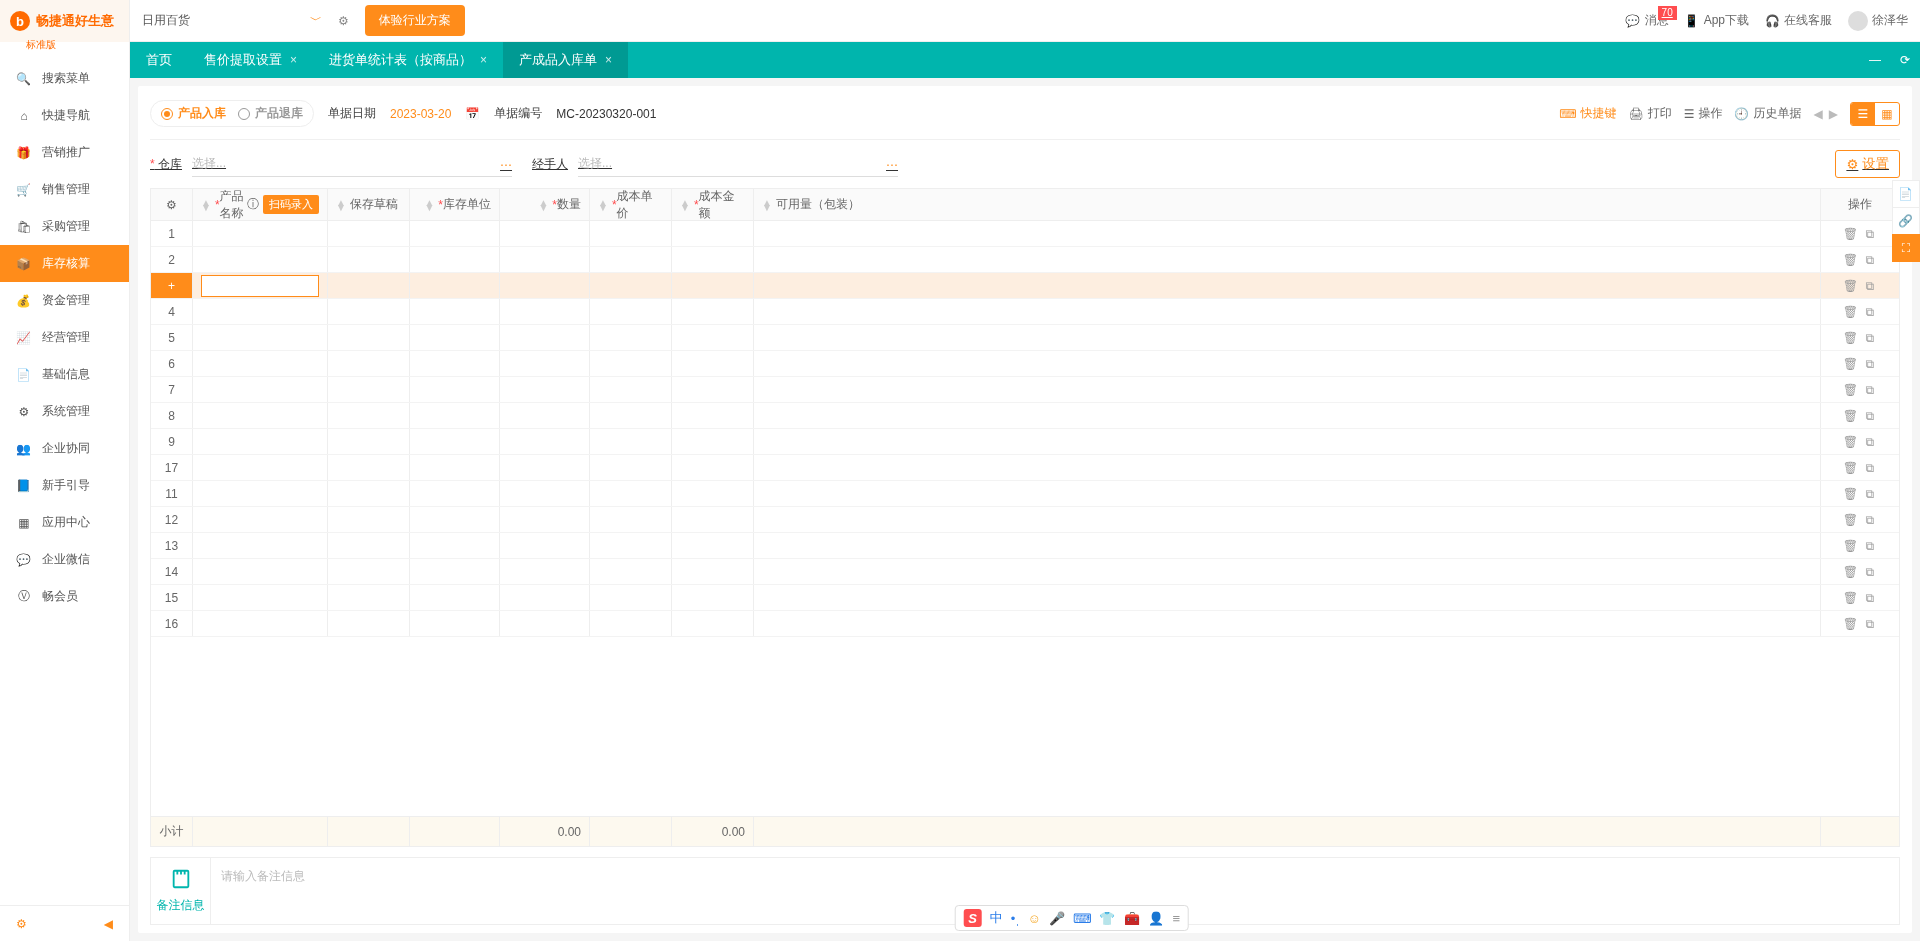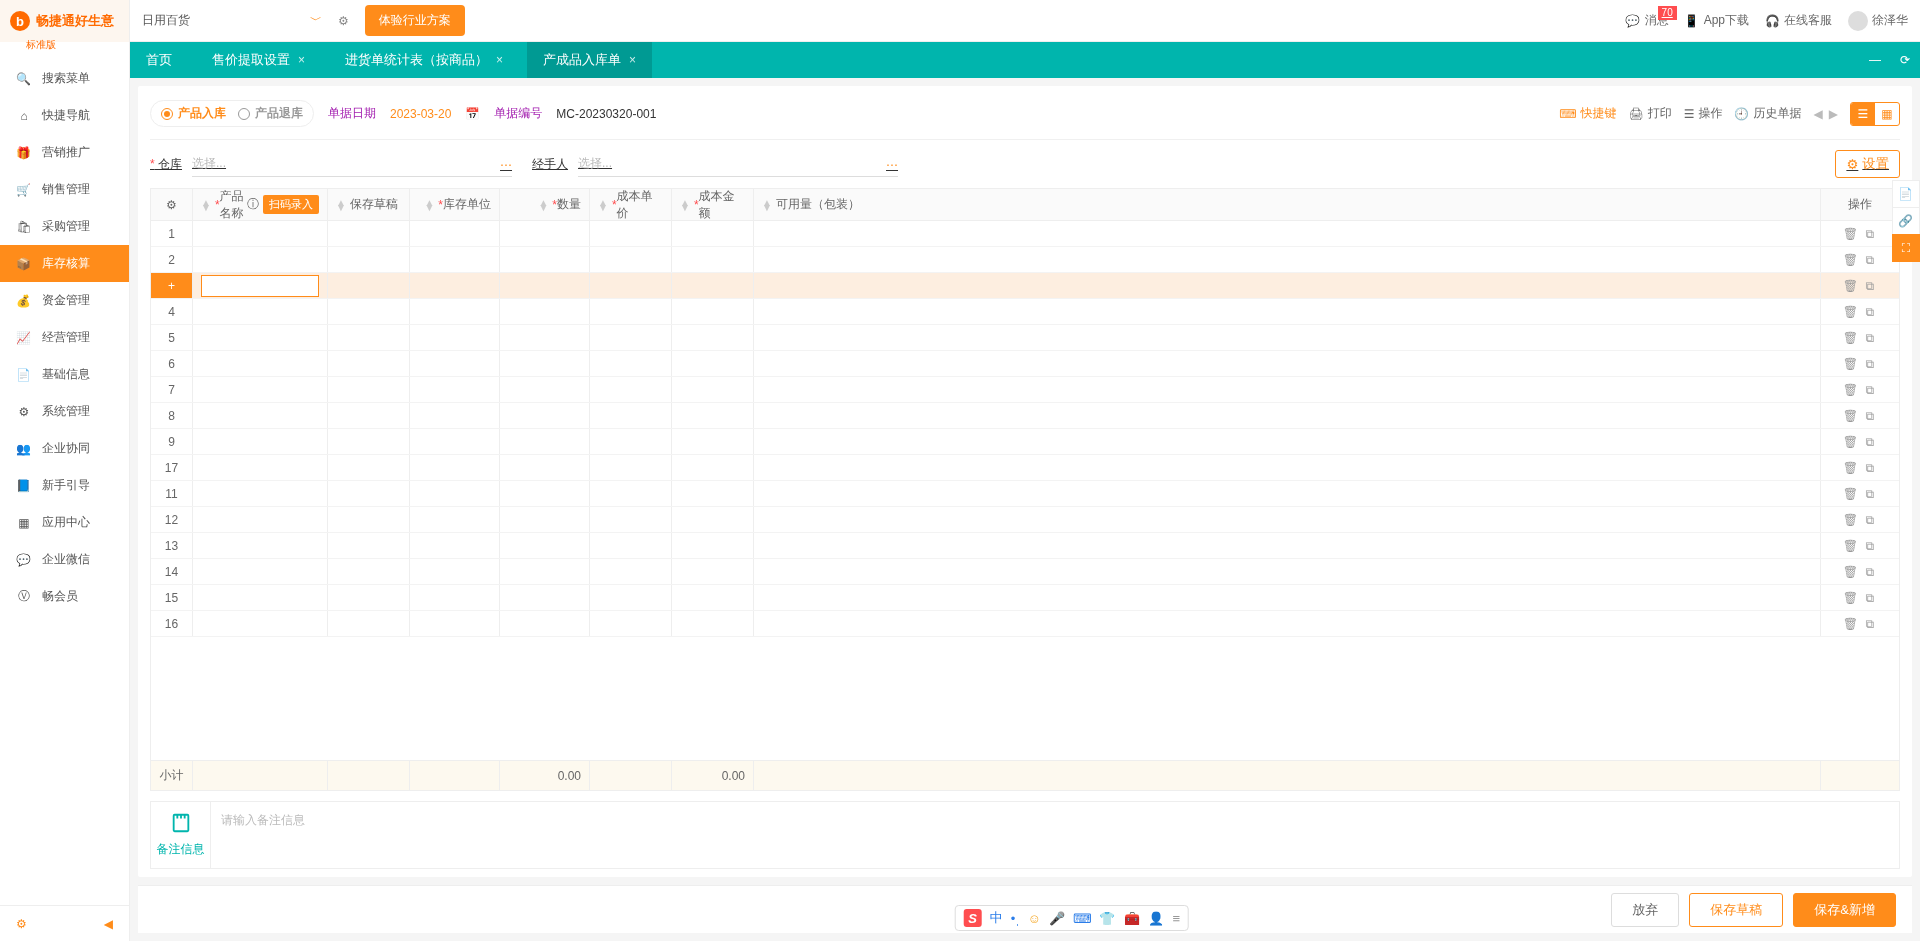--- a/index.html
+++ b/index.html
@@ -33,21 +33,21 @@
 .tab .close { font-size: 12px; opacity: 0.8; }
 .tabs-bar .tab-actions { margin-left: auto; display: flex; align-items: center; }
 .tab-action { width: 30px; display: flex; align-items: center; justify-content: center; cursor: pointer; }
 .content { flex: 1; background: #fff; margin: 8px; border-radius: 2px; display: flex; flex-direction: column; padding: 8px 12px; min-height: 0; }
 .toolbar { display: flex; align-items: center; gap: 14px; padding: 6px 0 12px 0; border-bottom: 1px solid #f0f0f0; }
 .radio-group { display: flex; align-items: center; gap: 12px; border: 1px solid #eee; border-radius: 16px; padding: 4px 10px; }
 .radio-opt { display: flex; align-items: center; gap: 5px; cursor: pointer; color: #999; font-weight: bold; }
 .radio-opt.active { color: #ff8c1a; }
 .radio-circle { width: 12px; height: 12px; border: 1px solid currentColor; border-radius: 50%; display: inline-flex; align-items: center; justify-content: center; }
 .radio-opt.active .radio-circle::after { content: ""; width: 6px; height: 6px; background: #ff8c1a; border-radius: 50%; }
-.field-label { color: #a21caf; }
+.field-label { color: #404040; }
 .field-value { color: #ff8c1a; }
 .toolbar-right { margin-left: auto; display: flex; align-items: center; gap: 12px; color: #666; }
 .tb-link { display: flex; align-items: center; gap: 4px; cursor: pointer; }
 .tb-link.orange { color: #ff8c1a; }
 .arrow-nav { display: flex; align-items: center; gap: 6px; color: #bbb; }
 .view-toggle { display: flex; border: 1px solid #ff8c1a; border-radius: 3px; overflow: hidden; }
 .view-btn { width: 24px; height: 22px; display: flex; align-items: center; justify-content: center; cursor: pointer; color: #ff8c1a; }
 .view-btn.active { background: #ff8c1a; color: #fff; }
 .filters { display: flex; align-items: center; padding: 10px 0; gap: 20px; text-decoration: underline; }
 .filter { display: flex; align-items: center; gap: 10px; }
@@ -197,21 +197,21 @@
           <span>在线客服</span>
         </div>
         <div class="topbar-item">
           <span class="avatar"></span>
           <span>徐泽华</span>
         </div>
       </div>
     </div>
 
     <div class="tabs-bar">
-      <div id="tabs" style="display: flex; gap: 8px;">
+      <div id="tabs" style="display: flex;">
           <div class="tab">
             <span>首页</span>
           </div>
           <div class="tab">
             <span>售价提取设置</span>
             <span class="close">×</span>
           </div>
           <div class="tab">
             <span>进货单统计表（按商品）</span>
             <span class="close">×</span>
@@ -608,25 +608,20 @@
                 <rect x="4" y="3" width="16" height="18" rx="1"></rect>
                 <path d="M8 3v4M12 3v4M16 3v4"></path>
               </svg>
           </span>
           <span>备注信息</span>
         </div>
         <div class="remark-input">请输入备注信息</div>
       </div>
     </div>
 
-    <div class="footer">
-      <button class="btn btn-default">放弃</button>
-      <button class="btn btn-outline">保存草稿</button>
-      <button class="btn btn-solid">保存&amp;新增</button>
-    </div>
 
     <div class="side-tools">
       <div class="side-tool">📄</div>
       <div class="side-tool">🔗</div>
       <div class="side-tool active">⛶</div>
     </div>
 
     <div class="ime-bar">
       <span class="ime-s">S</span>
       <span>中</span>

